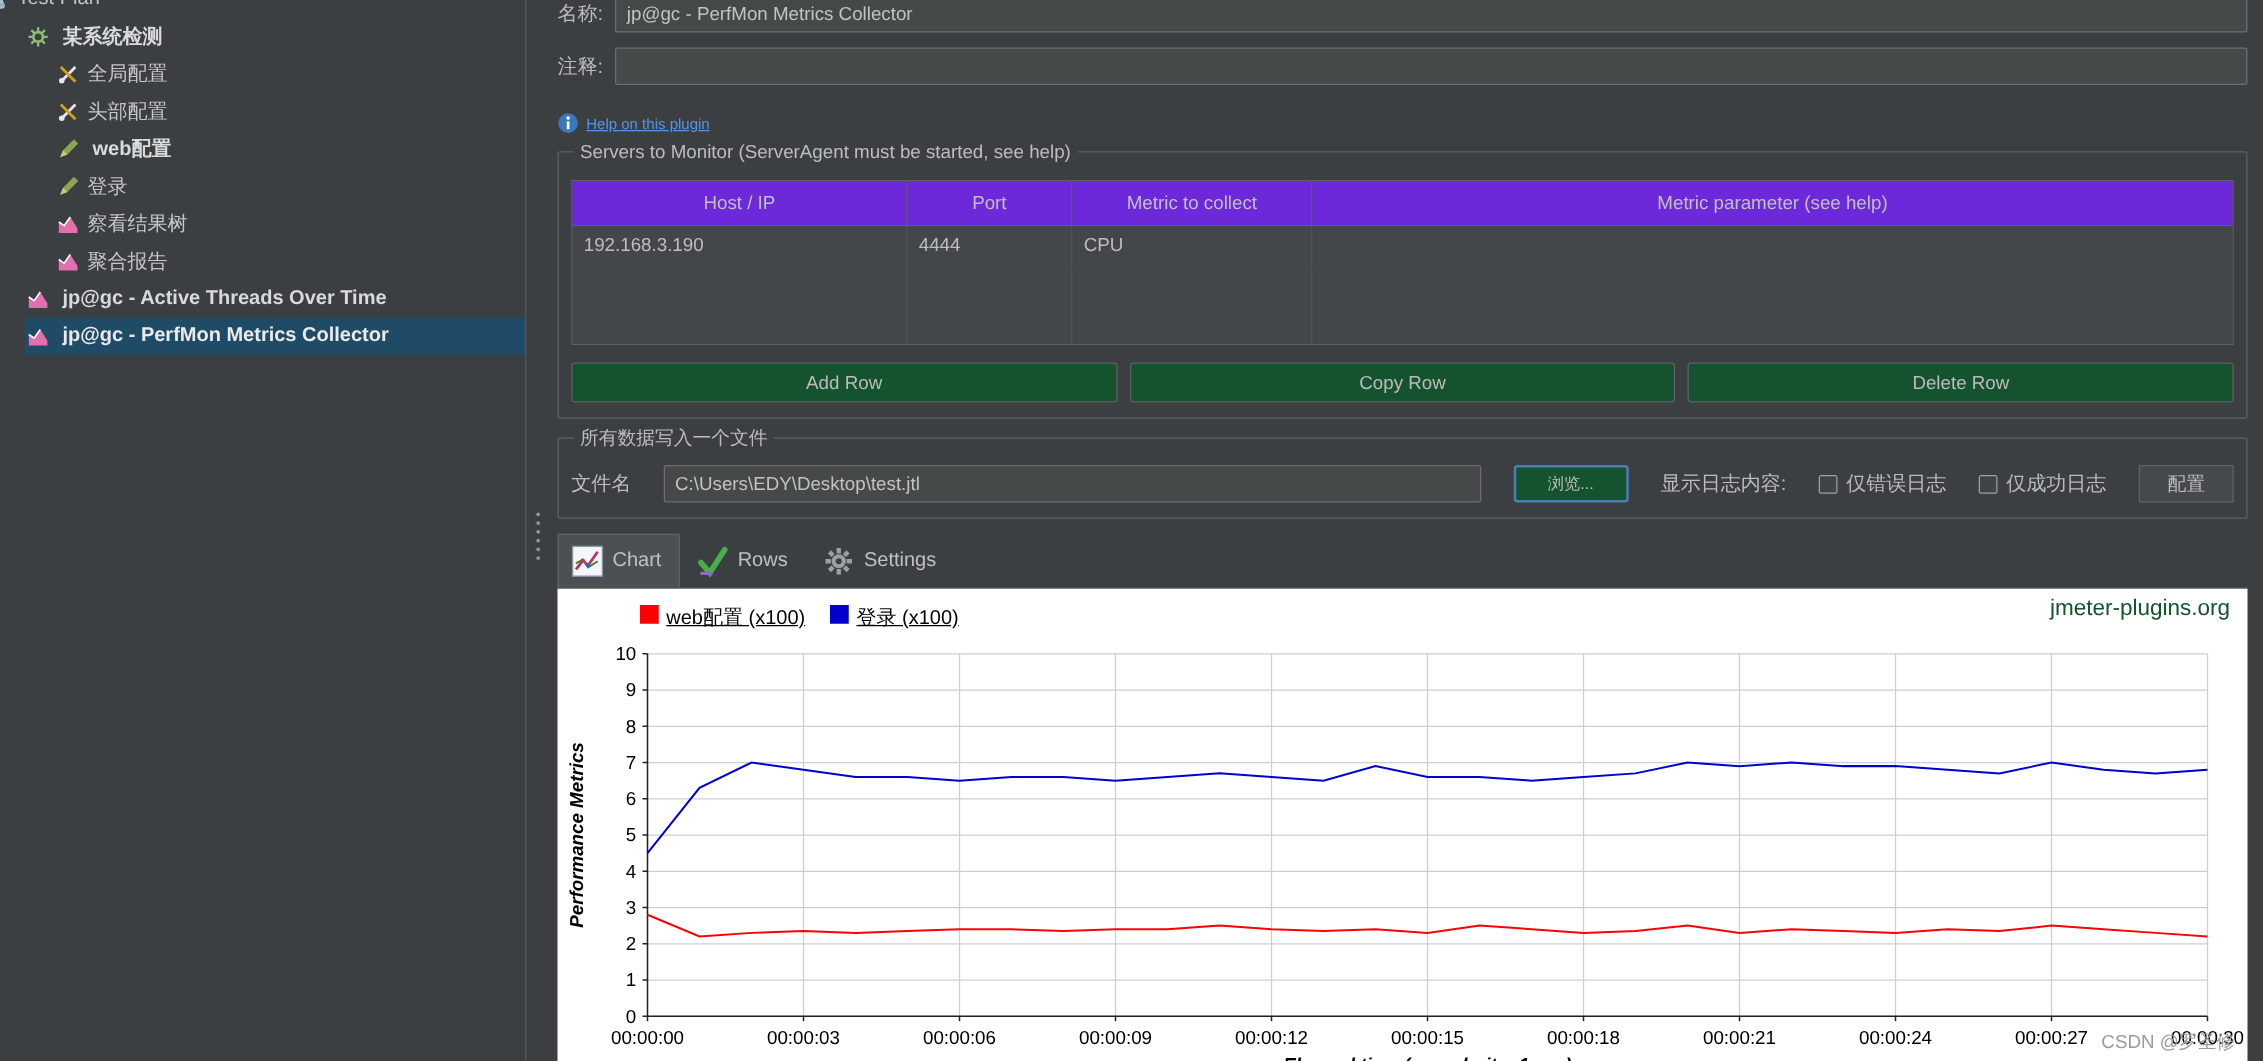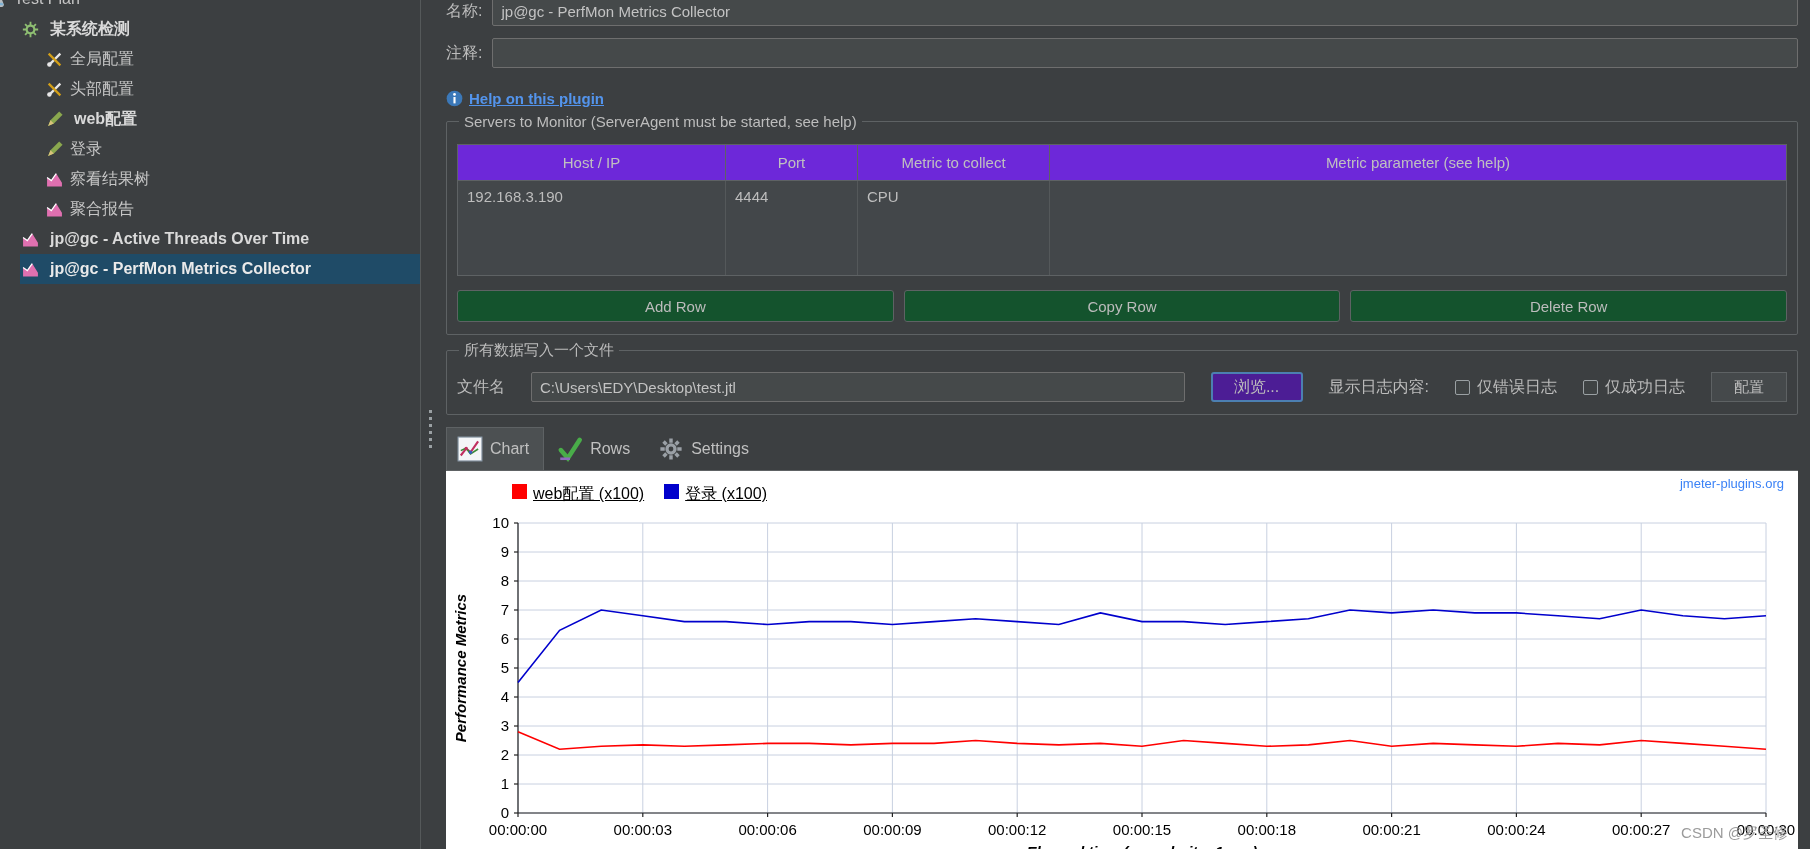--- a/index.html
+++ b/index.html
@@ -24,60 +24,60 @@
 
   
   .main { flex:1; display:flex; flex-direction:column; padding:0 12px 0 6px; min-width:0; }
   .frow { display:flex; align-items:center; gap:10px; }
   .flabel { font-size:16px; color:#bcbcbc; flex:none; }
   .jinput { flex:1; height:30px; background:#45494a; border:1px solid #6e6e6e; border-radius:2px;
             color:#c3c3c3; font-size:15px; padding:0 8px; font-family:"Liberation Sans",sans-serif; }
   .name-row { margin-top:-4px; }
   .comment-row { margin-top:12px; }
   .help-row { margin-top:22px; gap:6px; }
-  .help-link { color:#5394ec; font-weight:bold; text-decoration:underline; font-size:15px; cursor:pointer; }
+  .help-link { color:#5394ec; font-weight:normal; text-decoration:underline; font-size:12px; cursor:pointer; }
 
   fieldset { border:1px solid #5e6264; border-radius:2px; margin-top:6px; padding:14px 10px 12px 10px; }
   legend { font-size:15px; color:#bdbdbd; padding:0 5px; margin-left:2px; }
 
   
   .jtable { display:grid; grid-template-columns:268px 132px 192px 1fr; border:1px solid #5e6264; }
   .th { height:36px; line-height:36px; text-align:center; background:#6d28d9;
         border-right:1px solid #5e6264; border-bottom:1px solid #5e6264; font-size:15px; color:#c0c0c0; }
   .td { height:32px; line-height:32px; padding:0 9px; font-size:15px; color:#bdbdbd;
         background:#43474a; border-right:1px solid #54585a; overflow:hidden; white-space:nowrap; }
   .td.filler { height:62px; }
   .th:nth-child(4n), .td:nth-child(4n) { border-right:none; }
 
   .btn-row { display:flex; gap:10px; margin-top:14px; }
   .jbtn { flex:1; height:32px; background:#14532d; border:1px solid #5e6264; border-radius:3px;
           color:#bcbcbc; font-size:15px; cursor:pointer; font-family:"Liberation Sans",sans-serif; }
 
   .file-row { display:flex; align-items:center; gap:26px; }
-  .browse-btn { flex:none; width:92px; height:30px; background:#4c1d95; border:2px solid #4c7fb1;
-          border-radius:3px; color:#bcbcbc; font-size:16px; cursor:pointer; }
+  .browse-btn { flex:none; width:92px; height:30px; background:#14532d; border:2px solid #4c7fb1;
+          border-radius:3px; color:#bcbcbc; font-size:13px; cursor:pointer; }
   .small-btn { flex:none; width:76px; height:30px; background:#45494b; border:1px solid #5e6264;
           border-radius:0; color:#bcbcbc; font-size:15px; cursor:pointer; }
   .cbx-wrap { display:flex; align-items:center; gap:7px; flex:none; cursor:pointer; }
   .cbx { width:15px; height:15px; background:#3f4344; border:1px solid #9aa0a3; border-radius:2px; flex:none; }
 
   
   .tabbar { display:flex; align-items:flex-end; gap:2px; margin-top:10px; height:46px;
             border-bottom:1px solid #5e6264; }
   .tab { display:flex; align-items:center; gap:7px; padding:8px 14px 8px 10px; font-size:16px;
          color:#c0c0c0; cursor:pointer; border:1px solid rgba(0,0,0,0); border-bottom:none; }
   .tab.selected { background:#4c5052; border-color:#5e6264; }
 
   
   .chart-panel { flex:1; position:relative; background:#ffffff; min-height:0; }
   .chart-legend { position:absolute; left:66px; top:13px; display:flex; gap:20px; align-items:center;
                   color:#000; font-size:16px; z-index:2; }
   .leg-item { display:flex; align-items:flex-start; gap:6px;text-decoration:underline; }
   .leg-swatch { width:15px; height:15px; flex:none; }
-  .wm-plugins { position:absolute; top:5px; right:14px; color:#3b82f6; font-size:13px; z-index:2; }
+  .wm-plugins { position:absolute; top:5px; right:14px; color:#14532d; font-size:18px; z-index:2; }
   .wm-csdn { position:absolute; bottom:6px; right:10px; color:#9b9b9b; font-size:15px; z-index:2; }
   #chart-svg { position:absolute; left:0; top:0; width:100%; height:100%; }
   #chart-svg text { font-family:"Liberation Sans",sans-serif; }
   .tick-label { font-size:15px; fill:#000; }
   .axis-title { font-size:15px; font-style:italic; font-weight:bold; fill:#000; }
 </style>
 </head>
 <body>
 
 <div class="app">

